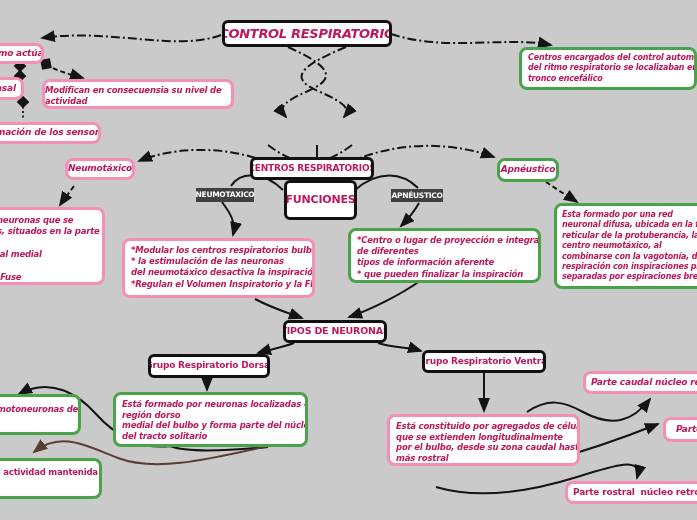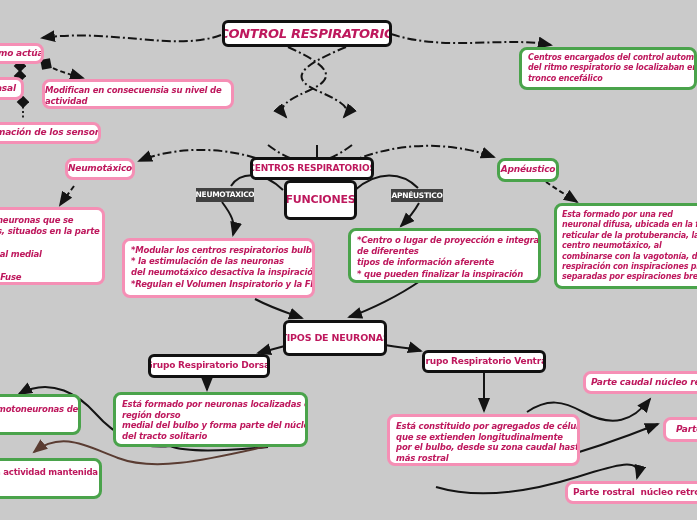--- a/index.html
+++ b/index.html
@@ -117,21 +117,21 @@
 * que pueden finalizar la inspiración</div>
 
   <div class="node green" style="left:554px;top:203px;width:190px;height:86px;font-size:8px;line-height:1.3;padding:4px 5px;">Esta formado por una red
 neuronal difusa, ubicada en la form
 reticular de la protuberancia, la ab
 centro neumotáxico, al
 combinarse con la vagotonía, da lu
 respiración con inspiraciones prolo
 separadas por espiraciones breves</div>
 
-  <div class="node hdr" style="left:283px;top:320px;width:104px;height:36px;font-size:9.5px;">TIPOS DE NEURONAS</div>
+  <div class="node hdr" style="left:283px;top:320px;width:104px;height:23px;font-size:9.5px;">TIPOS DE NEURONAS</div>
 
   <div class="node hdr" style="left:148px;top:354px;width:122px;height:24px;font-size:9px;">Grupo Respiratorio Dorsal</div>
 
   <div class="node hdr" style="left:422px;top:350px;width:124px;height:23px;font-size:9px;">Grupo Respiratorio Ventral</div>
 
   <div class="node green" style="left:113px;top:392px;width:195px;height:55px;line-height:1.25;">Está formado por neuronas localizadas en la
 región dorso
 medial del bulbo y forma parte del núcleo
 del tracto solitario</div>
 

